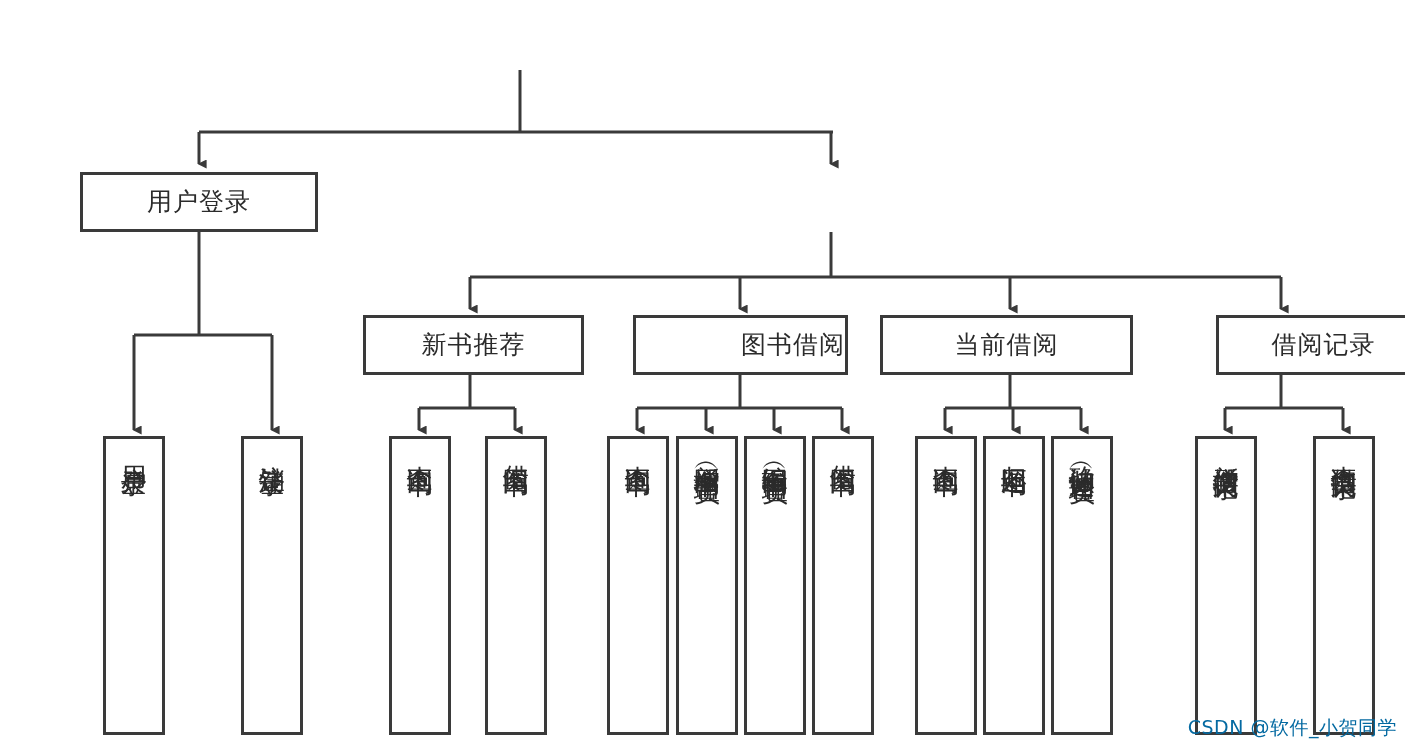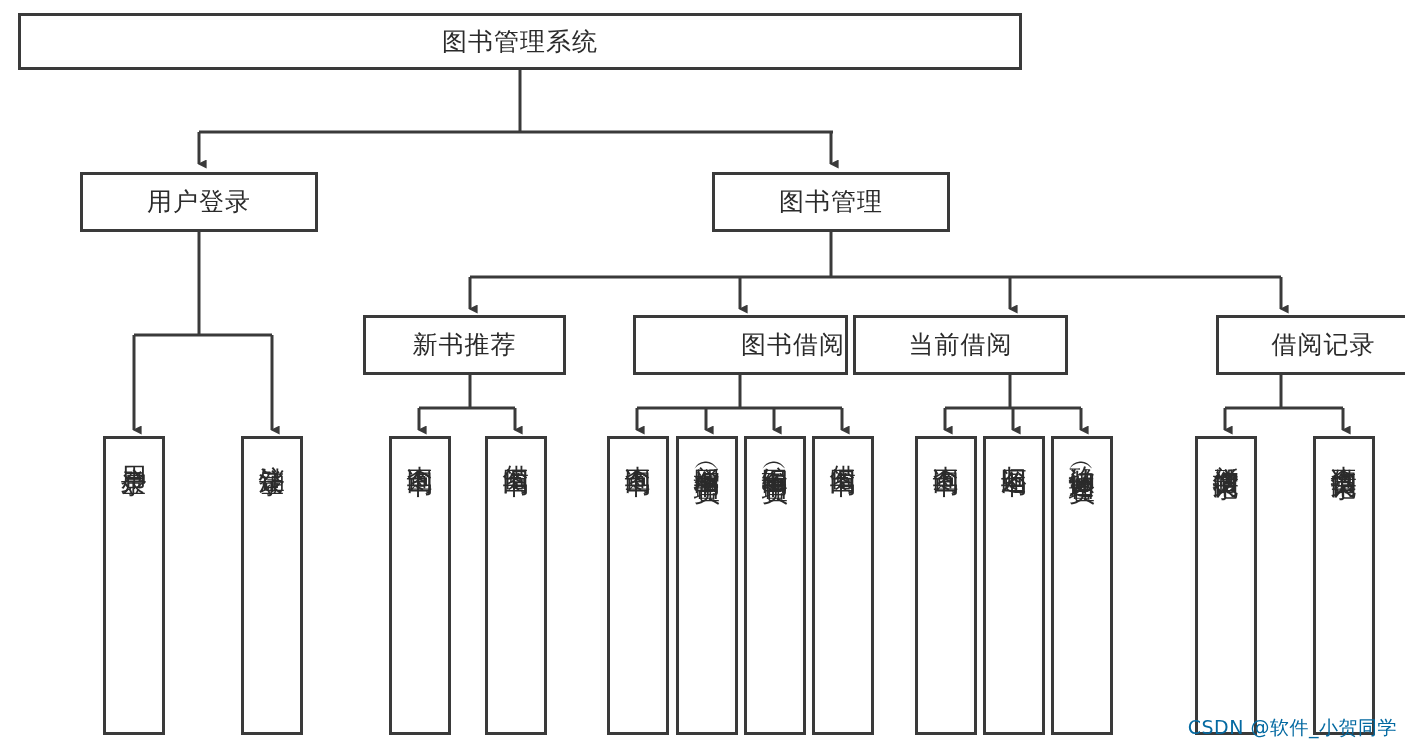--- a/index.html
+++ b/index.html
@@ -112,38 +112,32 @@
       <path d="M1013,408 L1013,430" marker-end="url(#arrow)"></path>
       <path d="M1081,408 L1081,430" marker-end="url(#arrow)"></path>
 
       <path d="M1281,375 L1281,408"></path>
       <path d="M1225,408 L1343,408"></path>
       <path d="M1225,408 L1225,430" marker-end="url(#arrow)"></path>
       <path d="M1343,408 L1343,430" marker-end="url(#arrow)"></path>
     </g>
   </svg>
 
-  <div class="node node-h root" style="left:18px; top:13px; width:1004px; height:57px;">
-    <span class="label">图书管理系统</span>
-  </div>
 
   <div class="node node-h" style="left:80px; top:172px; width:238px; height:60px;">
     <span class="label">用户登录</span>
   </div>
-  <div class="node node-h" style="left:712px; top:172px; width:238px; height:60px;">
-    <span class="label">图书管理</span>
-  </div>
 
-  <div class="node node-h" style="left:363px; top:315px; width:203px; height:60px;">
+  <div class="node node-h" style="left:363px; top:315px; width:221px; height:60px;">
     <span class="label">新书推荐</span>
   </div>
   <div class="node node-h" style="left:633px; top:315px; width:215px; height:60px;justify-content:flex-end;">
     <span class="label">图书借阅</span>
   </div>
-  <div class="node node-h" style="left:853px; top:315px; width:215px; height:60px;">
+  <div class="node node-h" style="left:880px; top:315px; width:253px; height:60px;">
     <span class="label">当前借阅</span>
   </div>
   <div class="node node-h" style="left:1216px; top:315px; width:215px; height:60px;">
     <span class="label">借阅记录</span>
   </div>
 
   <div class="node node-v" style="left:103px; top:436px; width:62px; height:299px;">
     <span class="label">用户登录</span>
   </div>
   <div class="node node-v" style="left:241px; top:436px; width:62px; height:299px;">

